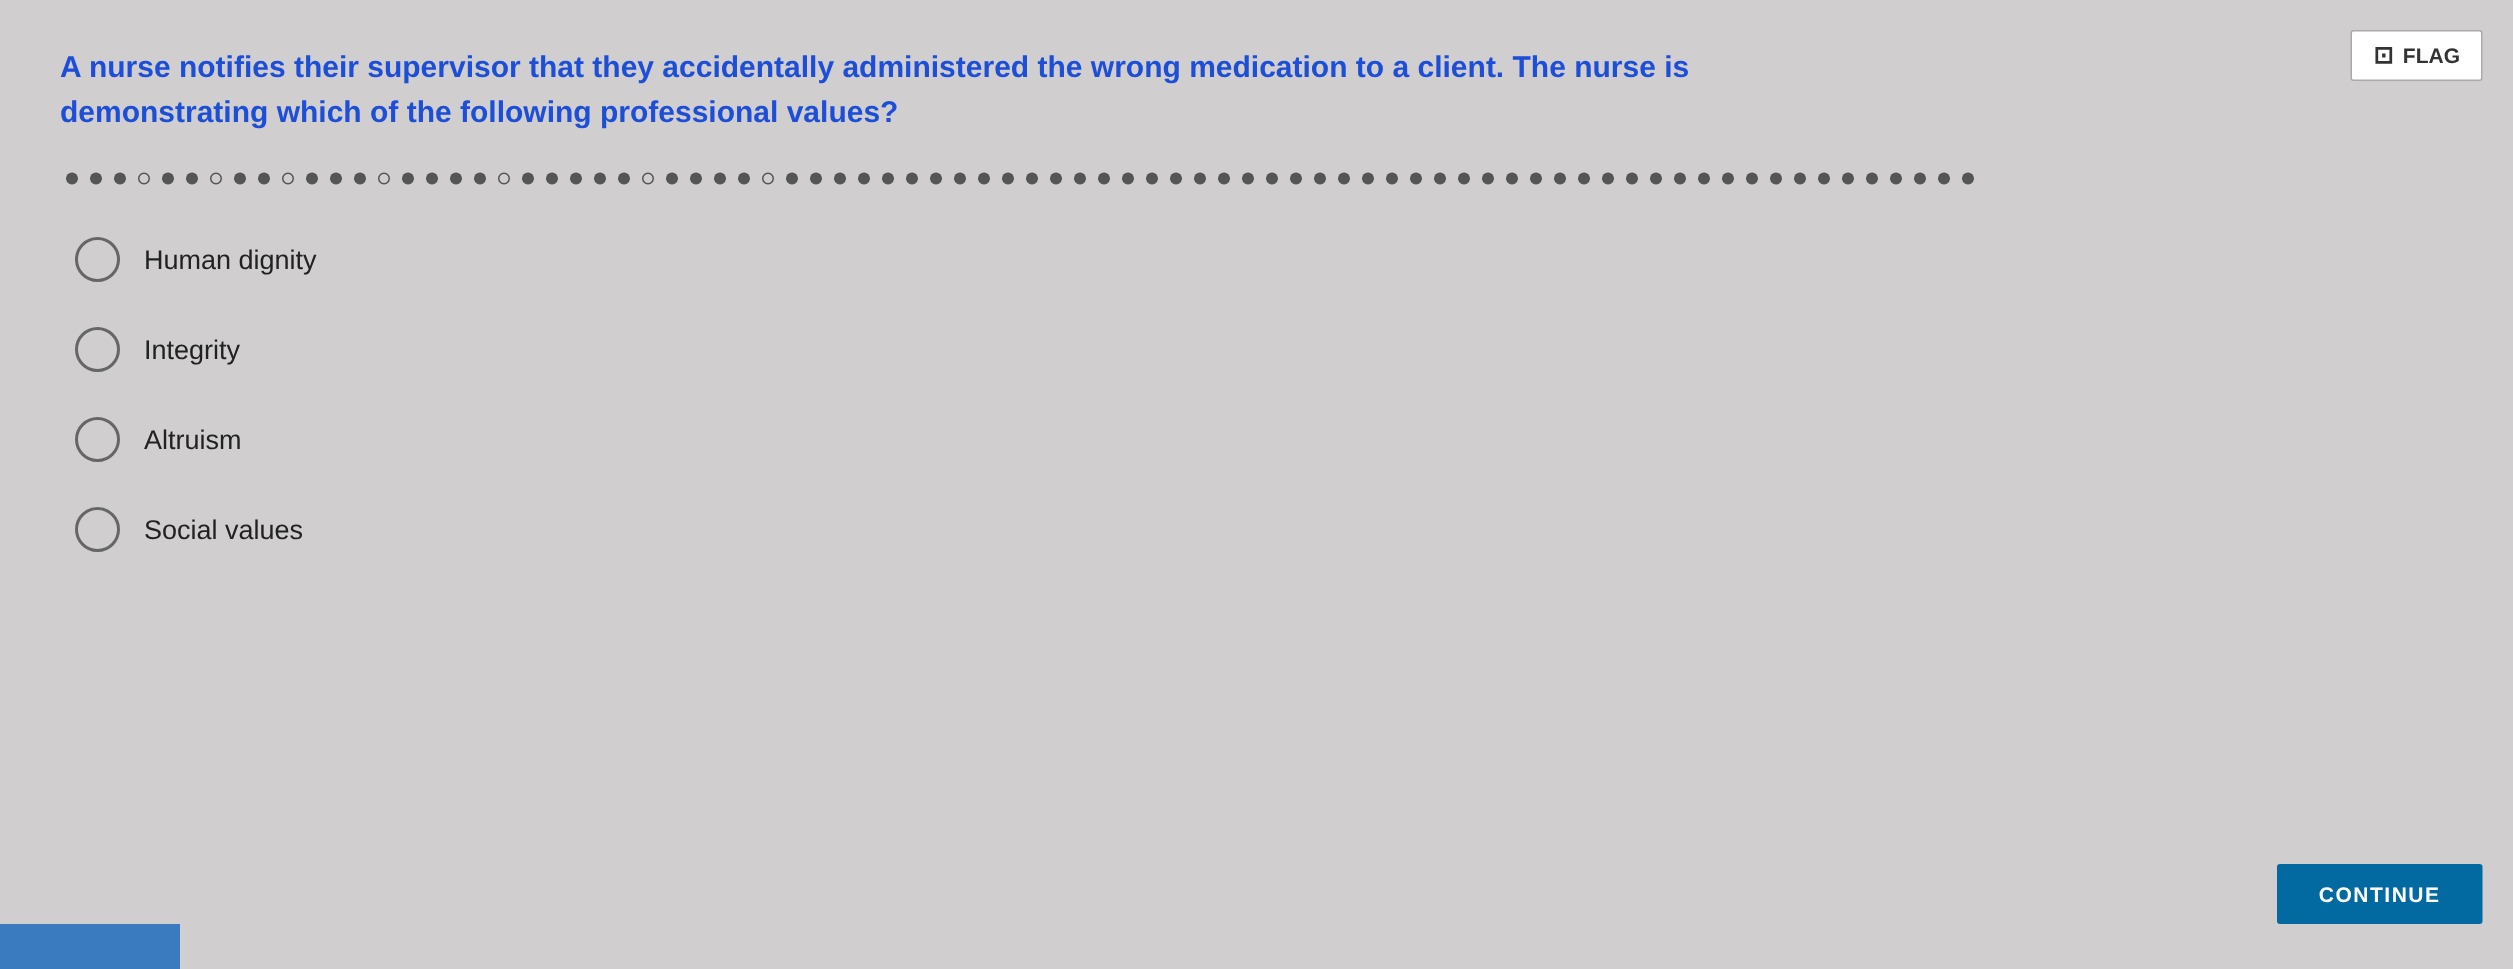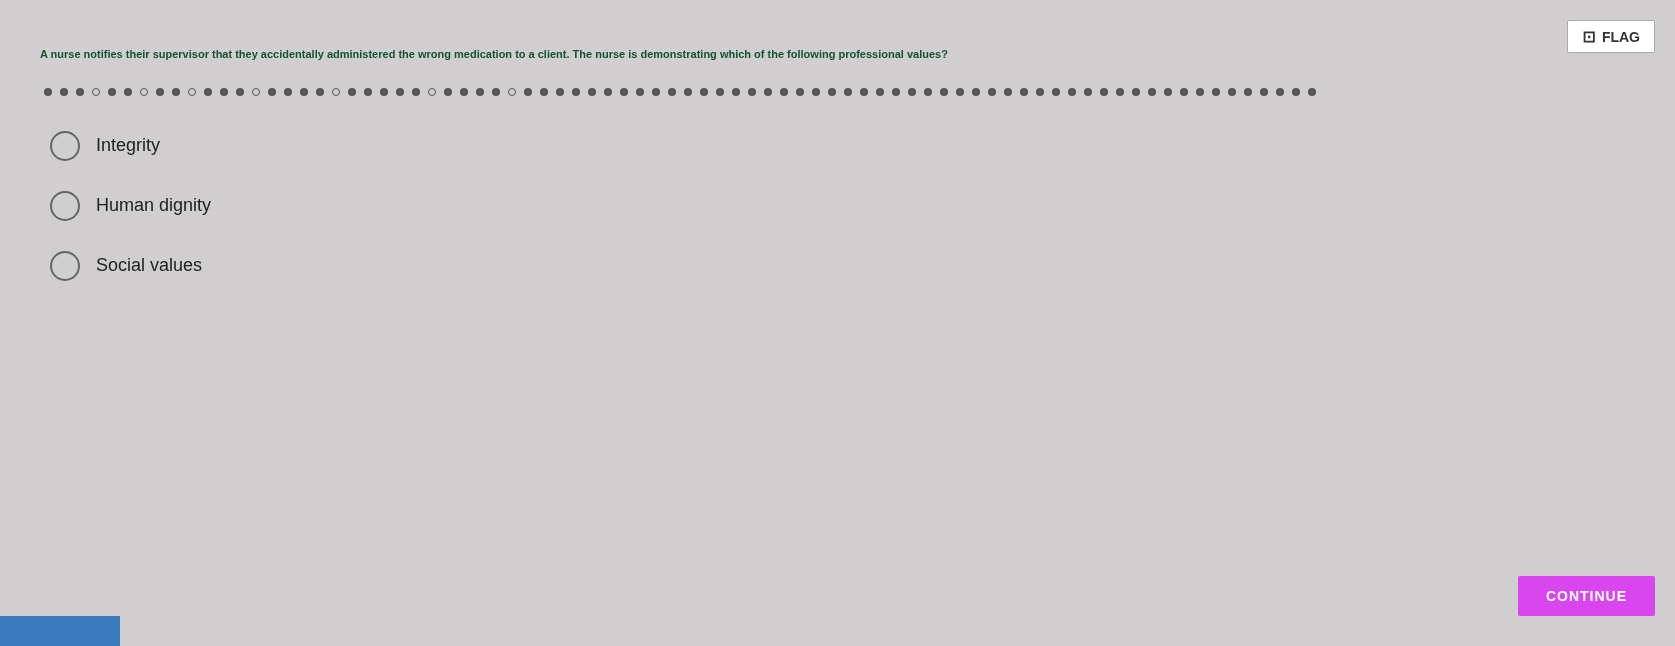--- a/index.html
+++ b/index.html
@@ -42,24 +42,24 @@
       color: #333;
       border-radius: 2px;
     }
 
     .flag-icon {
       font-size: 16px;
     }
 
     
     .question-text {
-      margin-top: 16px;
-      font-size: 11px;
+      margin-top: 0;
+      font-size: 20px;
       font-weight: bold;
-      color: #14532d;
+      color: #1d4ed8;
       max-width: 1200px;
       line-height: 1.5;
       margin-bottom: 20px;
     }
 
     
     .dot-separator {
       display: flex;
       align-items: center;
       gap: 0;
@@ -117,21 +117,21 @@
     .option-label {
       font-size: 18px;
       color: #222;
     }
 
     
     .continue-button {
       position: absolute;
       bottom: 30px;
       right: 20px;
-      background-color: #d946ef;
+      background-color: #0369a1;
       color: #fff;
       border: none;
       padding: 12px 28px;
       font-size: 14px;
       font-weight: bold;
       letter-spacing: 1px;
       cursor: pointer;
       border-radius: 2px;
     }
 
@@ -236,25 +236,29 @@
       <span class="dot-filled"></span>
       <span class="dot-filled"></span>
       <span class="dot-filled"></span>
       <span class="dot-filled"></span>
       <span class="dot-filled"></span>
     </div>
 
   <div class="options-container" id="options-container">
       <div class="option-item">
         <div class="radio-circle"></div>
+        <span class="option-label">Human dignity</span>
+      </div>
+      <div class="option-item">
+        <div class="radio-circle"></div>
         <span class="option-label">Integrity</span>
       </div>
       <div class="option-item">
         <div class="radio-circle"></div>
-        <span class="option-label">Human dignity</span>
+        <span class="option-label">Altruism</span>
       </div>
       <div class="option-item">
         <div class="radio-circle"></div>
         <span class="option-label">Social values</span>
       </div>
     </div>
 
   <button class="continue-button">CONTINUE</button>
 
   <div class="bottom-strip"></div>

